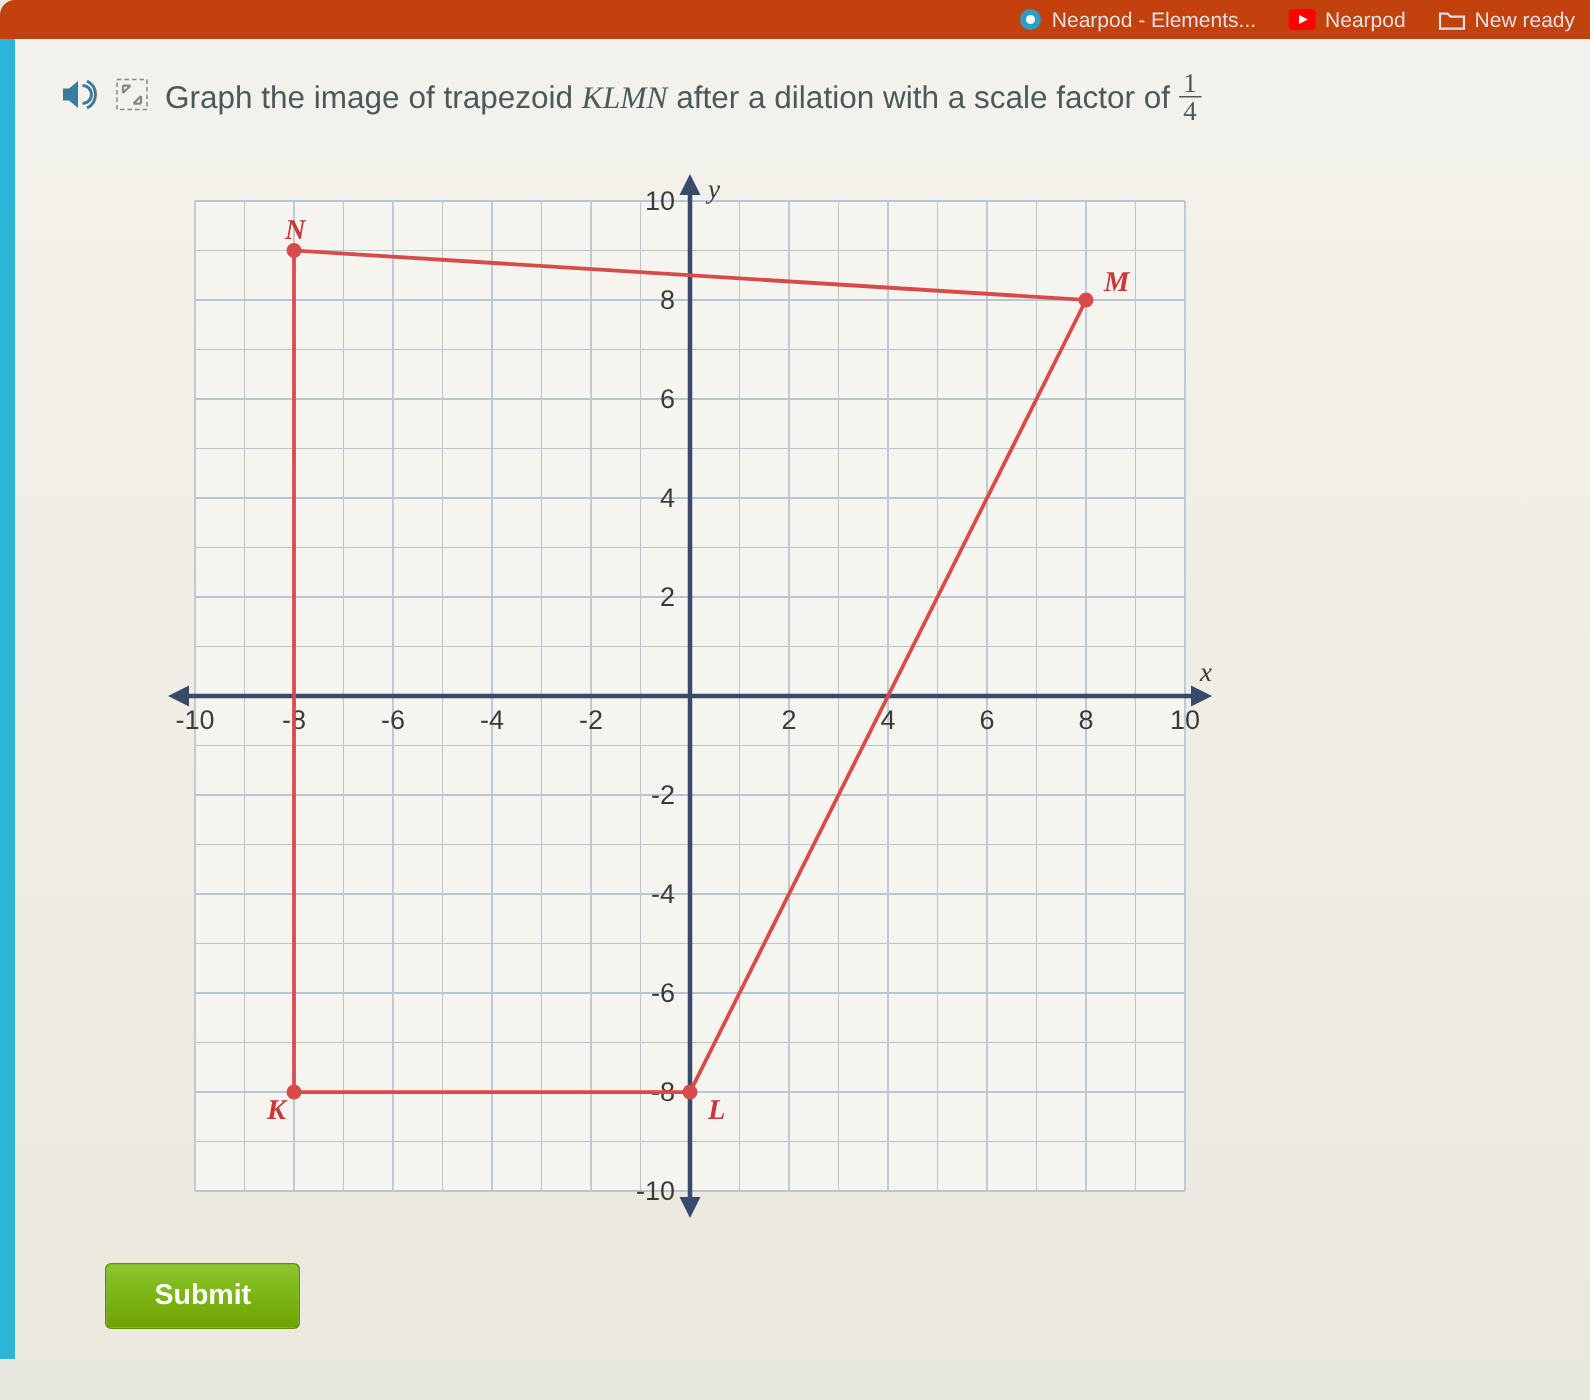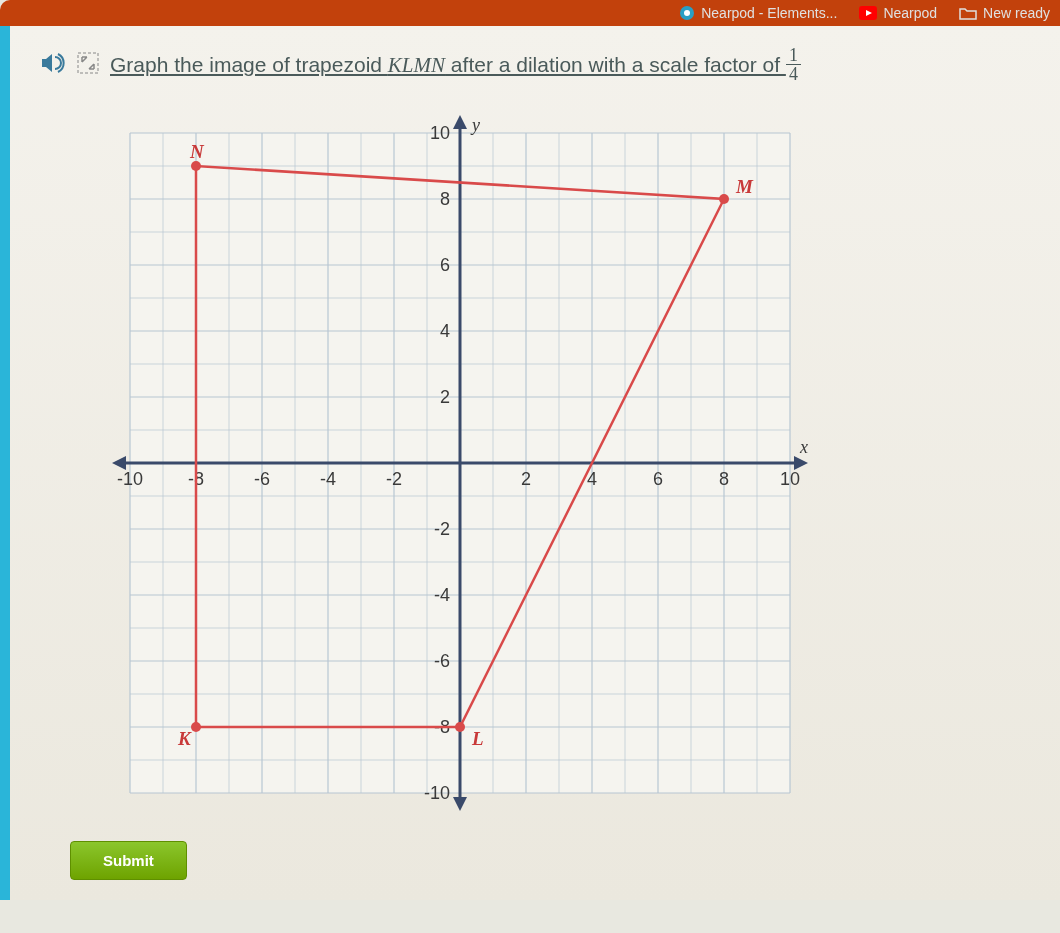--- a/index.html
+++ b/index.html
@@ -37,21 +37,20 @@
     position: relative;
     border-left: 10px solid #2ab5d9;
   }
   .question-row {
     display: flex;
     align-items: flex-start;
     gap: 10px;
     color: #4a5a5a;
     font-size: 21px;
     line-height: 1.55;
-    text-decoration: underline;
   }
   .speaker-btn, .fullscreen-btn {
     flex-shrink: 0;
     cursor: pointer;
     padding-top: 3px;
   }
   .question-text { flex: 1; }
   .italic { font-style: italic; font-family: 'Times New Roman', serif; }
   .frac {
     display: inline-block;
@@ -71,21 +70,21 @@
     height: 720px;
     position: relative;
   }
   .submit-btn {
     background: #7ab800;
     background: linear-gradient(to bottom,#8bc62c,#6ea300);
     color: #fff;
     border: 1px solid #5f8f00;
     border-radius: 4px;
     padding: 10px 32px;
-    font-size: 15px;
+    font-size: 19px;
     font-weight: bold;
     cursor: pointer;
     margin: 18px 0 0 30px;
   }
   .footer-hints {
     text-align: center;
     margin-top: 6px;
     color: #8a8a82;
     font-size: 17px;
   }

